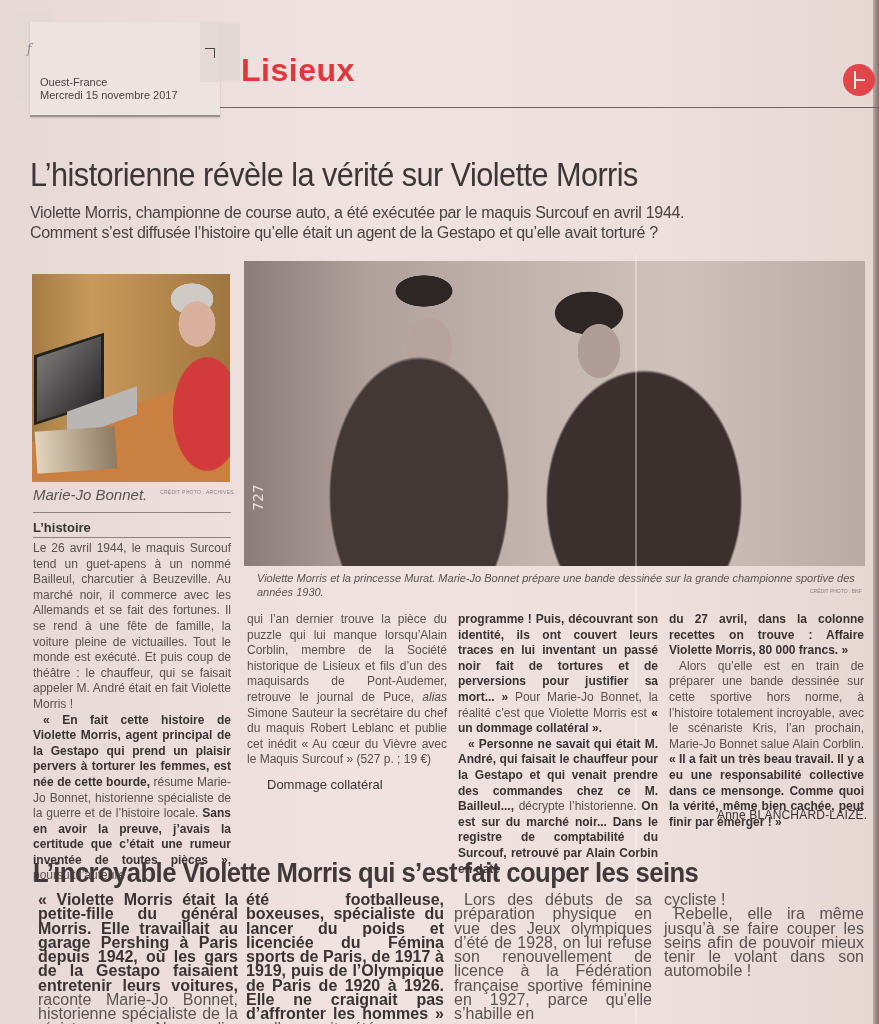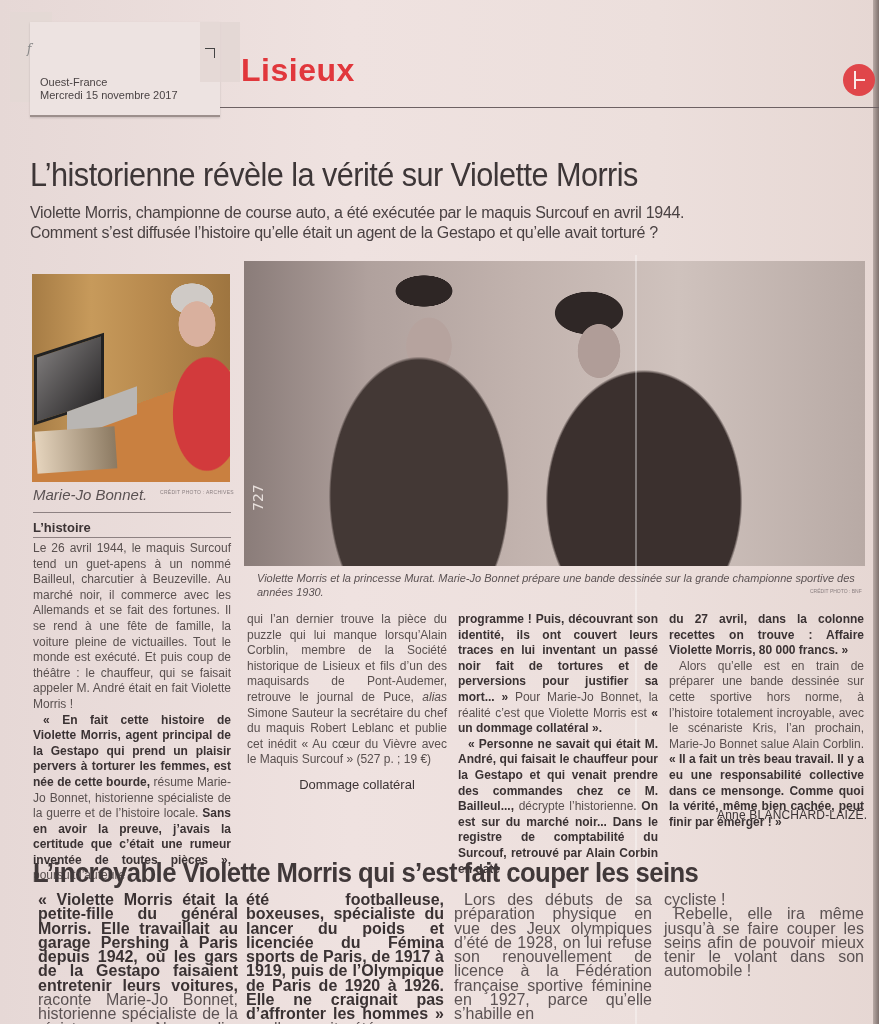--- a/index.html
+++ b/index.html
@@ -119,21 +119,21 @@
 
   
   .col { position: absolute; font-size: 12px; line-height: 15.6px; color: #59504f; text-align: justify; }
   .col b, .col .b { font-weight: bold; color: #3a3233; }
   .col .i { font-style: italic; }
   .kicker-rule { position: absolute; left: 33px; top: 512px; width: 198px; height: 1px; background: #8d8182; }
   .kicker {
     position: absolute; left: 33px; top: 520px; font-size: 13px; font-weight: bold; color: #3b3334; text-align: right;
   }
   .kicker-rule2 { position: absolute; left: 33px; top: 537px; width: 198px; height: 1px; background: #8d8182; }
-  .subhead { font-size: 13px; color: #3b3334; margin: 9px 0 8px 20px; text-align: center; }
+  .subhead { font-size: 13px; color: #3b3334; margin: 9px 0 8px 20px; text-align: left; }
   .indent { text-indent: 10px; }
   .byline { position: absolute; left: 717px; top: 808px; font-size: 12px; color: #3a3233; letter-spacing: 0.2px; }
 
   .headline2 {
     position: absolute; left: 33px; top: 858px; font-size: 27px; color: #403839;
     letter-spacing: -0.6px; white-space: nowrap; transform: scaleX(0.95); transform-origin: left;
   }
   .col2 { position: absolute; font-size: 16px; line-height: 14.3px; color: #5b5253; text-align: justify; }
   .col2 b { color: #3a3233; }
 </style>

